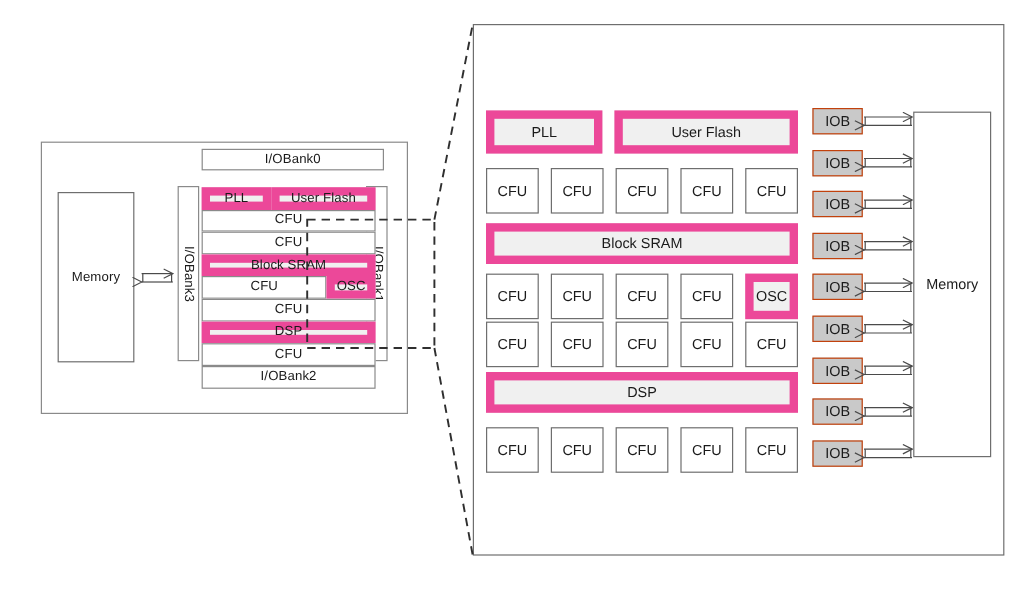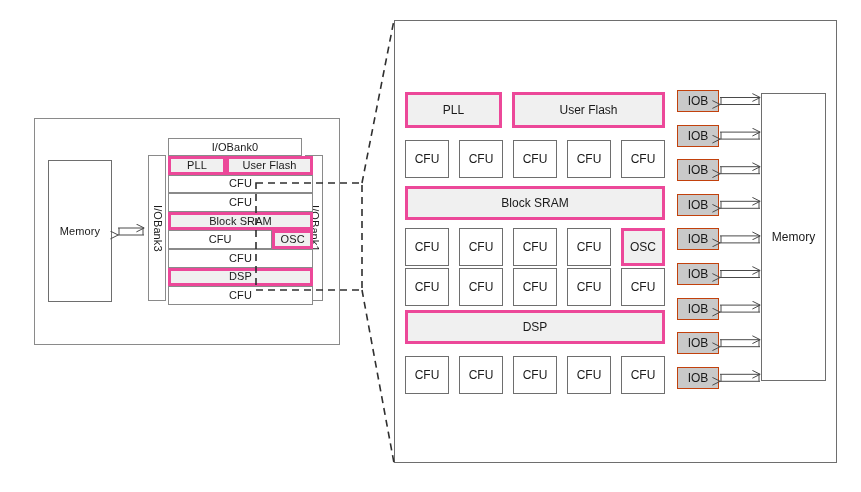--- a/index.html
+++ b/index.html
@@ -4,45 +4,48 @@
 <style>
   html,body{margin:0;padding:0;background:#ffffff;}
   body{width:861px;height:492px;position:relative;overflow:hidden;
        font-family:"Liberation Sans","DejaVu Sans",sans-serif;color:#1a1a1a;}
   #stage{position:absolute;left:0;top:0;width:861px;height:492px;}
 
   .box{position:absolute;box-sizing:border-box;display:flex;
        align-items:center;justify-content:center;text-align:center;}
   .outline{border:1px solid #8a8a8a;background:#ffffff;}
   .outline2{border:1px solid #6e6e6e;background:#ffffff;}
-  .shaded{border:3px solid #ec4899;background:#f0f0f0;}
+  .shaded{border:7px solid #ec4899;background:#f0f0f0;}
   .iobbox{border:1px solid #c2410c;background:#c9c9c9;}
 
   .lbl{font-size:11px;line-height:1;letter-spacing:0.1px;white-space:nowrap;}
   .lbl12{font-size:12px;line-height:1;white-space:nowrap;}
   .vert{writing-mode:vertical-rl;text-orientation:mixed;}
 
   svg.lay{position:absolute;left:0;top:0;width:861px;height:492px;
           pointer-events:none;overflow:visible;}
 </style>
 </head>
 <body>
 
 <div id="stage">
 
   <div class="box outline" style="left:34px;top:118px;width:306px;height:227px;"></div>
 
   <div class="box outline2" style="left:48px;top:160px;width:64px;height:142px;">
     <span class="lbl">Memory</span>
   </div>
 
-  <div class="box outline" style="left:168px;top:138px;width:134px;height:18px;">
+  <div class="box outline" style="left:168px;top:124px;width:152px;height:18px;">
     <span class="lbl">I/OBank0</span>
   </div>
 
+  <div class="box outline" style="left:168px;top:305px;width:145px;height:19px;">
+    <span class="lbl">I/OBank2</span>
+  </div>
 
   <div class="box outline" style="left:148px;top:155px;width:18px;height:146px;">
     <span class="lbl vert">I/OBank3</span>
   </div>
 
   <div class="box outline" style="left:305px;top:155px;width:18px;height:146px;">
     <span class="lbl vert">I/OBank1</span>
   </div>
 
   <div id="overview-rows">

